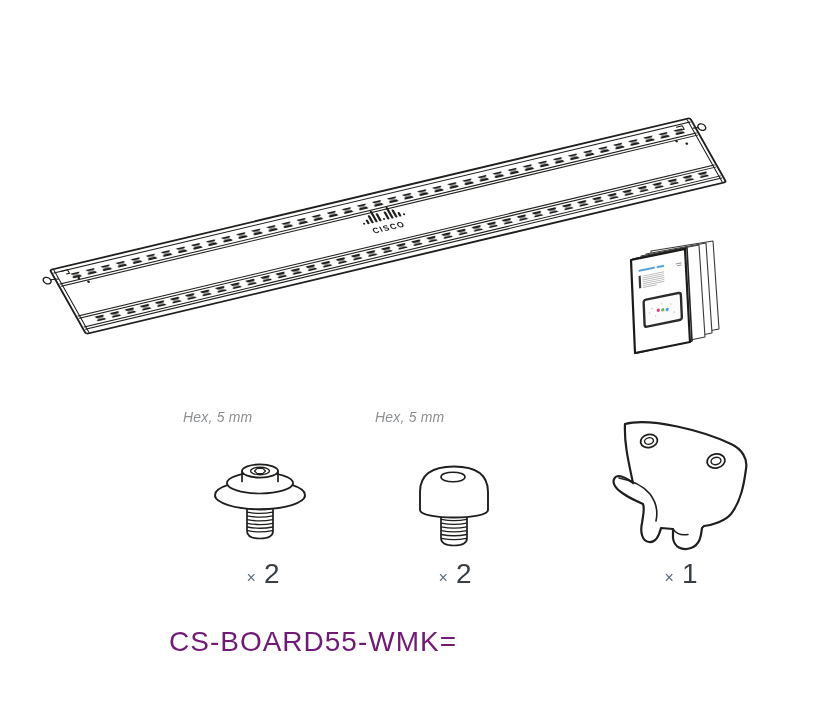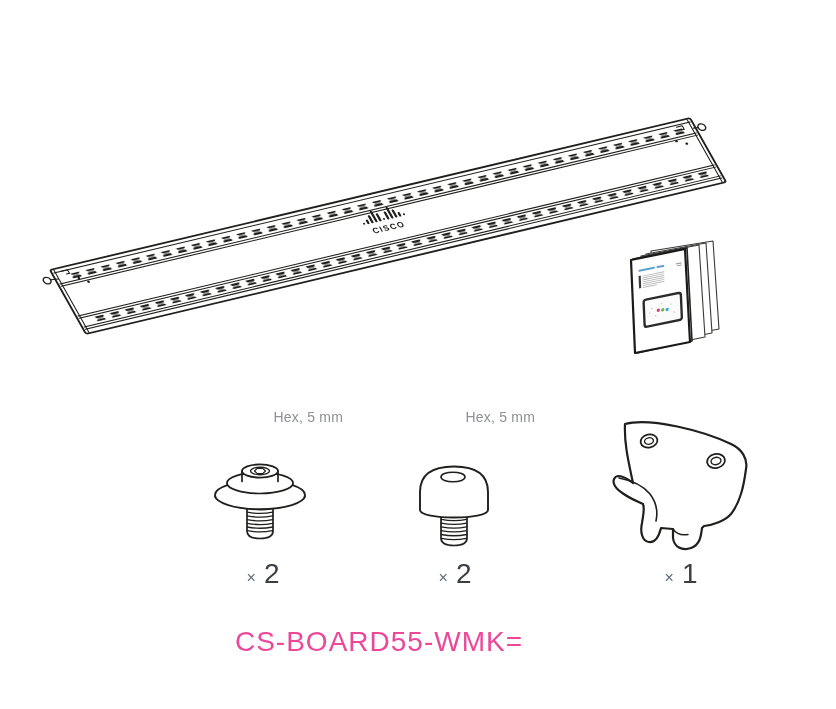--- a/index.html
+++ b/index.html
@@ -5,37 +5,37 @@
   html,body{margin:0;padding:0;background:#ffffff;}
   .canvas{
     position:relative;
     width:836px;height:709px;
     background:#ffffff;
     font-family:"Liberation Sans", sans-serif;
     overflow:hidden;
   }
   .illustration{position:absolute;left:0;top:0;}
   .size-label{
-    position:absolute;width:160px;text-align:right;
-    font-size:14px;letter-spacing:.2px;color:#8d9092;
+    position:absolute;width:160px;text-align:left;
+    font-size:14px;letter-spacing:.2px;color:#8d9092;font-style:italic;
   }
   .size-label.first{left:183px;top:409px;}
   .size-label.second{left:375px;top:409px;}
   .qty{
     position:absolute;width:160px;display:flex;
     justify-content:center;align-items:baseline;gap:8px;
   }
   .qty.q1{left:183px;top:558px;}
   .qty.q2{left:375px;top:558px;}
   .qty.q3{left:601px;top:558px;}
   .qty .times{font-size:16px;color:#5d6d7c;}
   .qty .num{font-size:28px;color:#393f45;}
   .product-code{
-    position:absolute;left:179px;top:626px;width:400px;
-    text-align:center;font-size:28px;letter-spacing:1px;color:#ec4899;
+    position:absolute;left:169px;top:626px;width:400px;
+    font-size:28px;letter-spacing:1px;color:#701a75;
   }
 </style>
 </head>
 <body>
 
 <div class="canvas">
 
   <svg class="illustration" width="836" height="709" viewBox="0 0 836 709" stroke-linecap="round" stroke-linejoin="round">
     <defs>
       <pattern id="slots" width="15.5" height="5.5" patternUnits="userSpaceOnUse">

